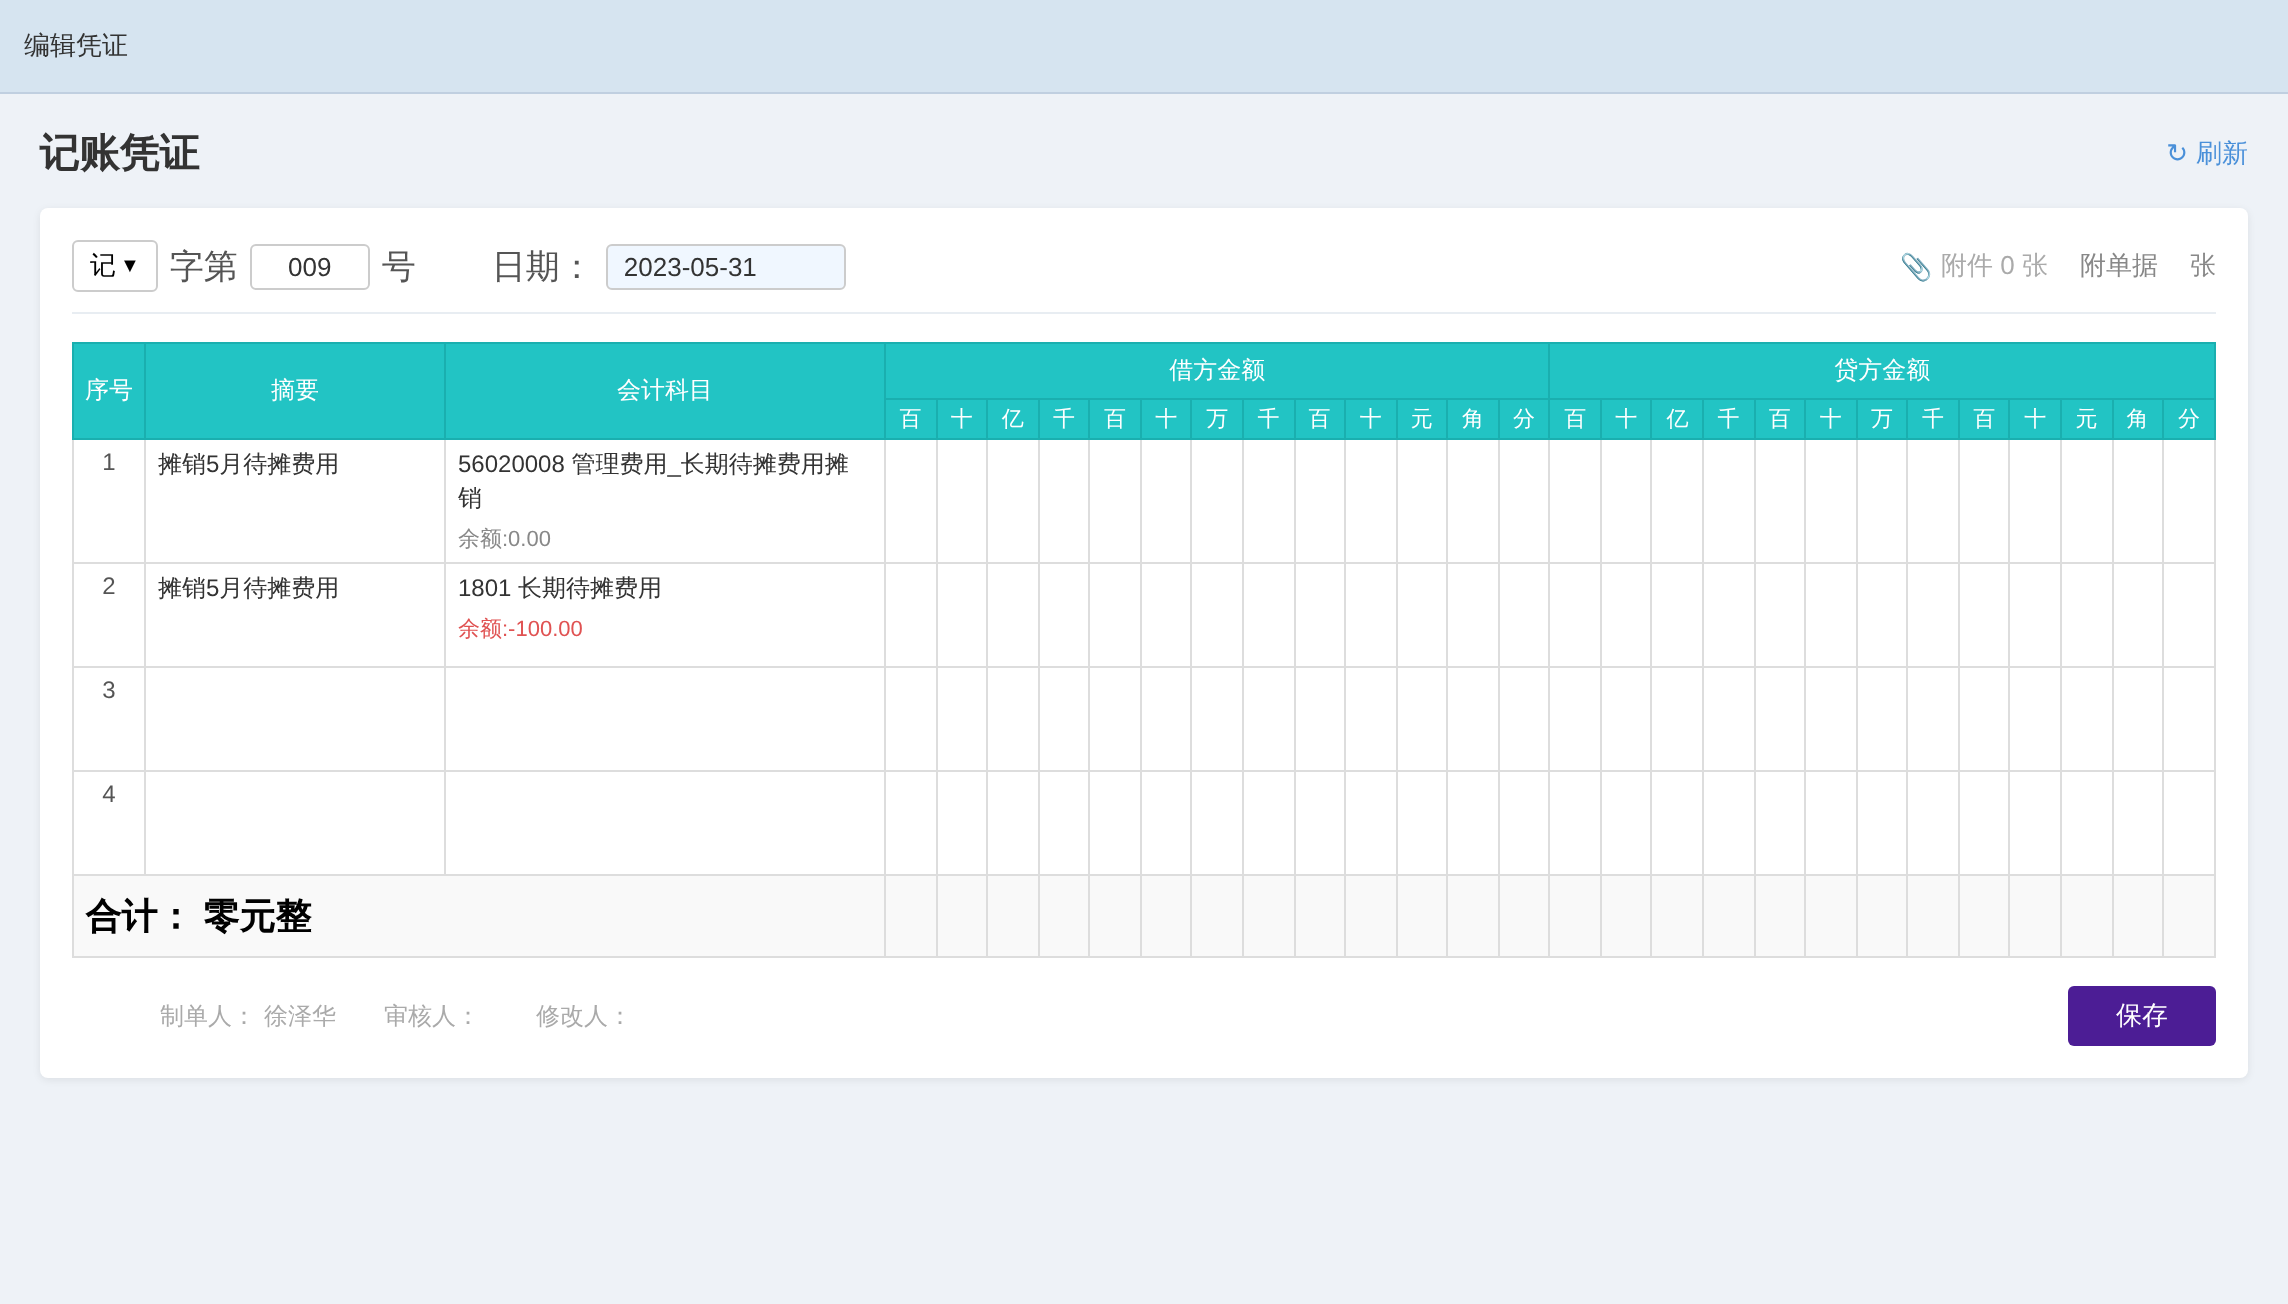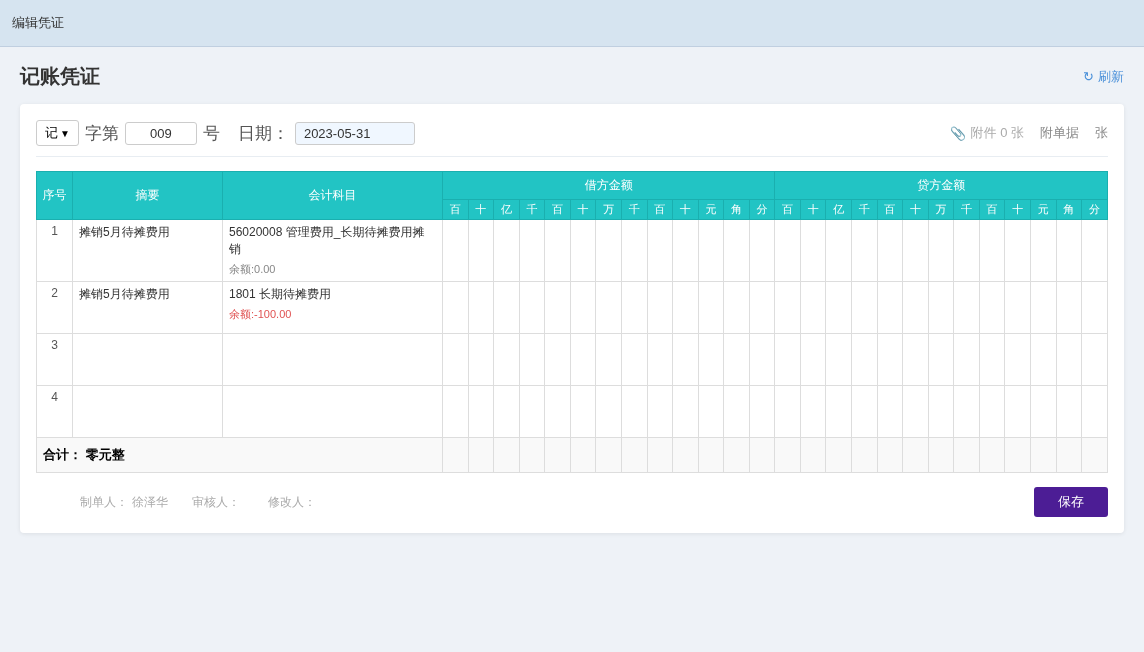--- a/index.html
+++ b/index.html
@@ -79,21 +79,21 @@
       background: #fff;
       font-size: 13px;
     }
     .input-field {
       padding: 3px 8px;
       border: 1px solid #ccc;
       border-radius: 3px;
       font-size: 13px;
       background: #fff;
       color: #333;
-      width: 72px;
+      width: 60px;
       text-align: center;
     }
     .input-date {
       width: 120px;
       padding: 3px 8px;
       border: 1px solid #ccc;
       border-radius: 3px;
       background: #f0f7ff;
       color: #333;
       font-size: 13px;
@@ -158,21 +158,21 @@
     .balance-negative {
       color: #e05252;
     }
     .summary-text {
       color: #333;
       font-size: 12px;
     }
     .total-row td {
       background: #f9f9f9;
       font-weight: bold;
-      font-size: 13px;
+      font-size: 18px;
       padding: 8px 6px;
     }
     .footer-row {
       margin-top: 14px;
       display: flex;
       align-items: center;
       gap: 24px;
       color: #aaa;
       font-size: 12px;
       margin-left: 44px;
@@ -220,21 +220,21 @@
     <div class="form-row">
       <div class="form-group">
         <button class="dropdown-btn">
           <span>记</span>
           <span class="chevron-icon">▼</span>
         </button>
         <span class="label">字第</span>
         <input class="input-field" type="text" value="009" style="">
         <span class="label">号</span>
       </div>
-      <div class="form-group" style="margin-left:8px;">
+      <div class="form-group" style="margin-left:28px;">
         <span class="label">日期：</span>
         <input class="input-date" type="text" value="2023-05-31" style="">
       </div>
       <div class="attachment-section">
         <span class="attachment-link">
           <span>📎</span>
           <span>附件 0 张</span>
         </span>
         <span>附单据</span>
         <span>张</span>

